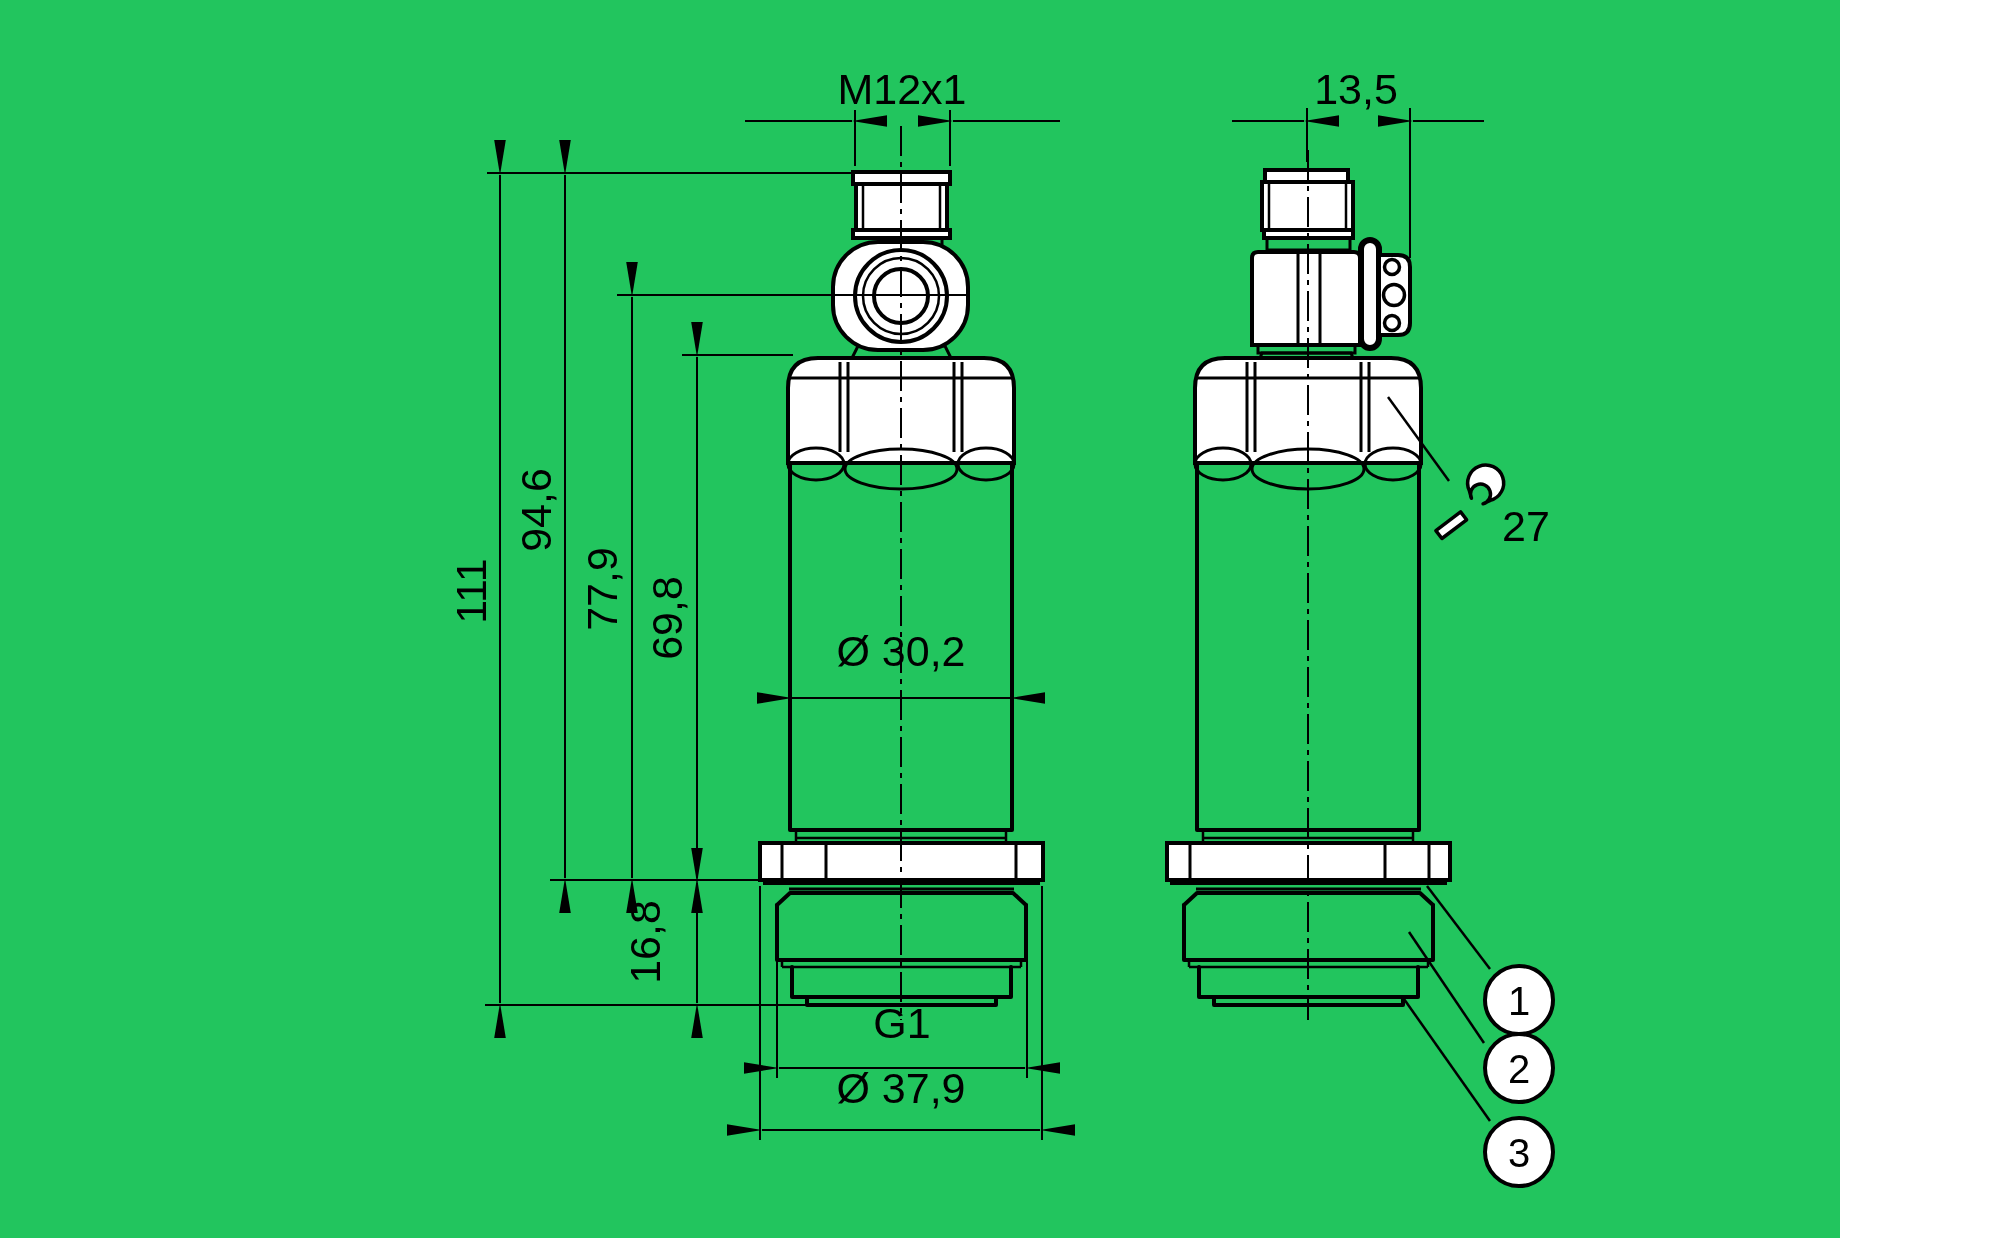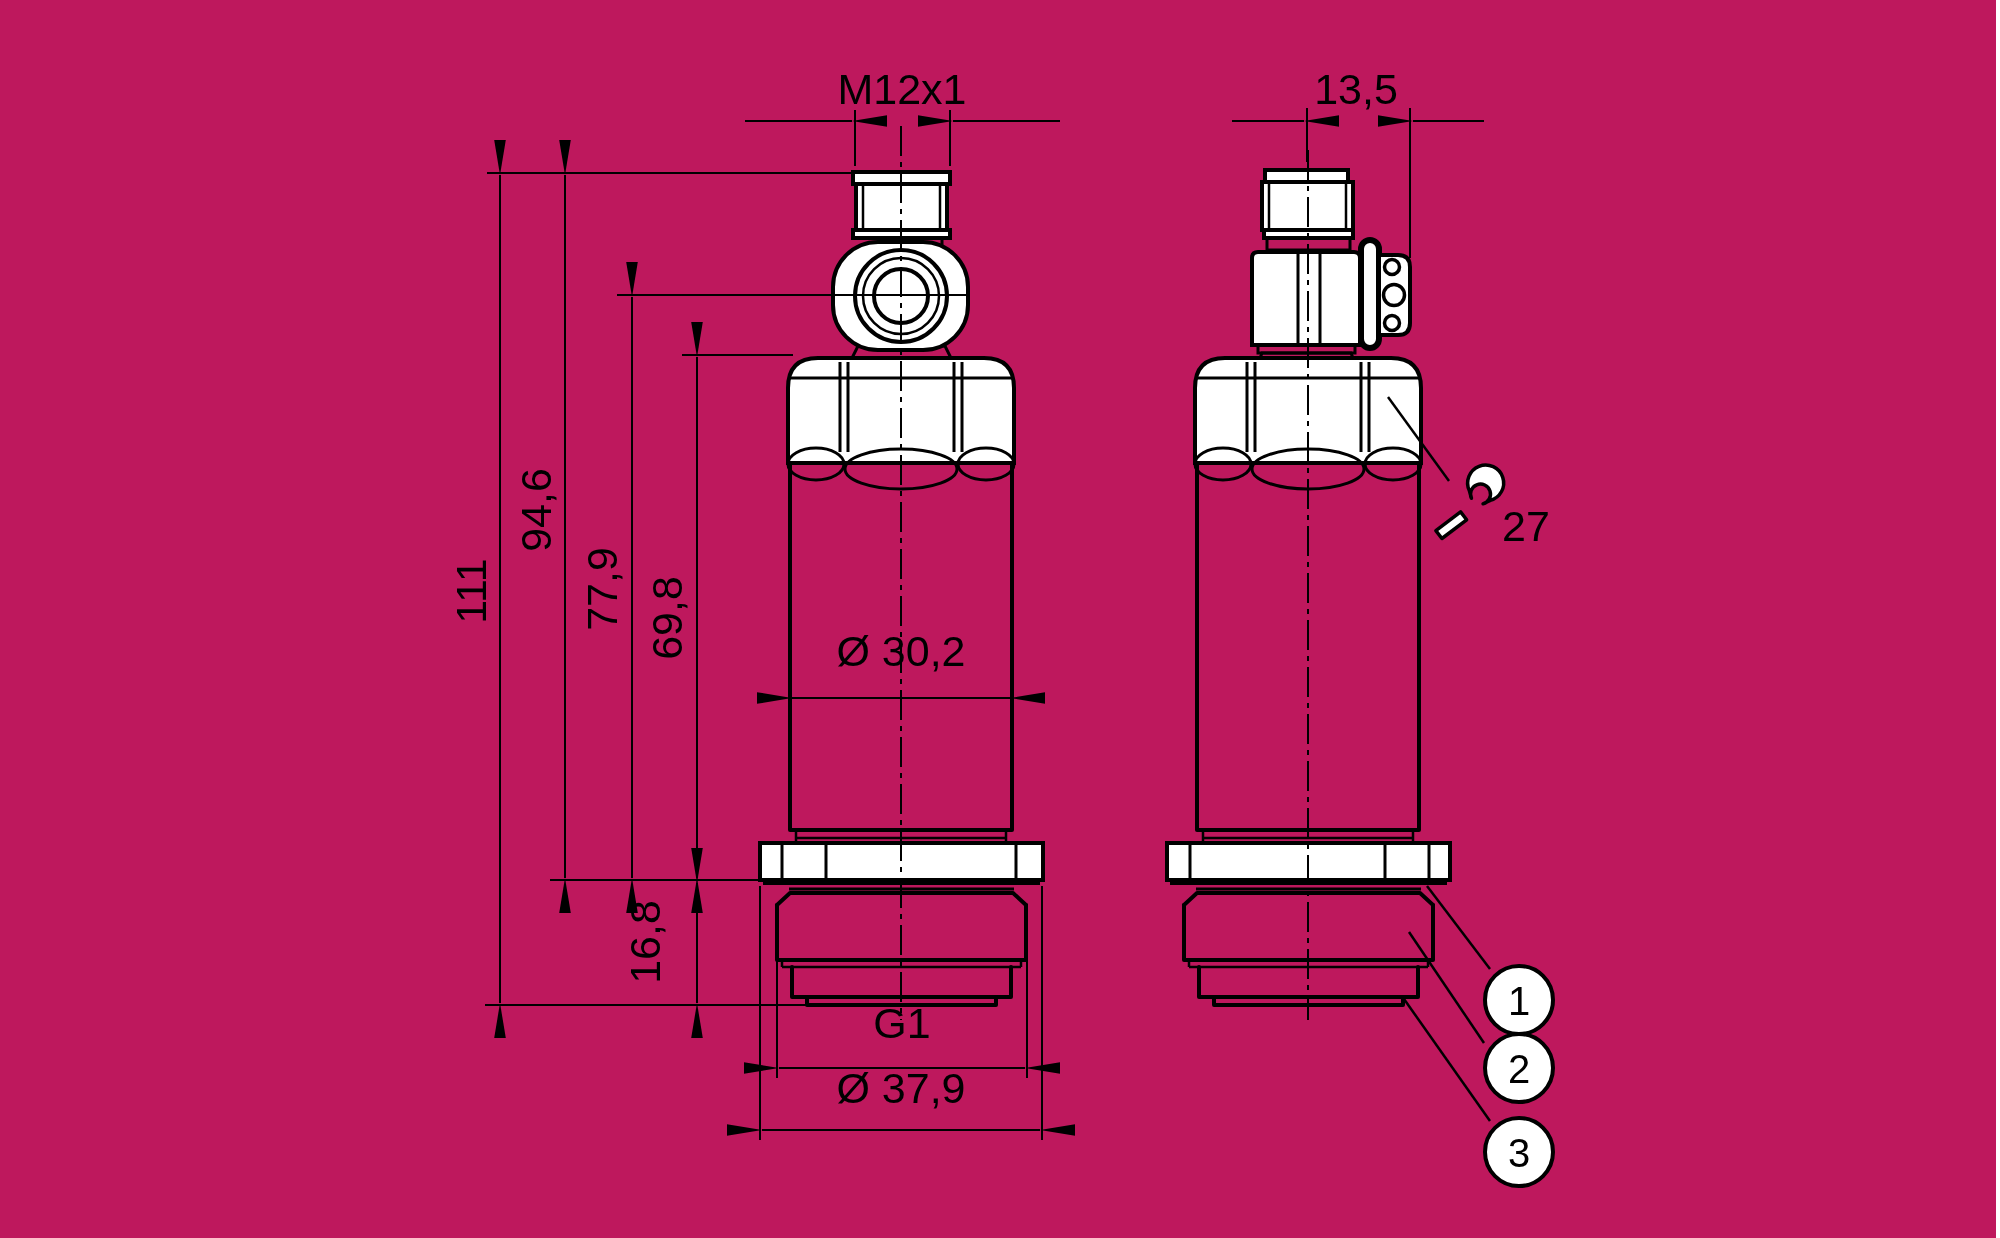--- a/index.html
+++ b/index.html
@@ -1,17 +1,17 @@
 <!DOCTYPE html>
 <html><head>
 <meta charset="utf-8">
 <style>
   html,body{margin:0;padding:0;background:#ffffff;}
   .stage{
-    position:relative;width:1996px;height:1238px;background:#be185d;
+    position:relative;width:1840px;height:1238px;background:#22c55e;
     font-family:"Liberation Sans","DejaVu Sans",sans-serif;overflow:hidden;
   }
   svg{display:block;}
   text{fill:#000000;font-family:"Liberation Sans","DejaVu Sans",sans-serif;}
   .dim-label{font-size:43px;}
   .callout-label{font-size:40px;}
   .outline{stroke:#000;fill:none;stroke-width:4;stroke-linecap:round;}
   .outline-f{stroke:#000;fill:#fff;stroke-width:4;}
   .thin{stroke:#000;fill:none;stroke-width:2.5;}
   .med{stroke:#000;fill:none;stroke-width:3;}

